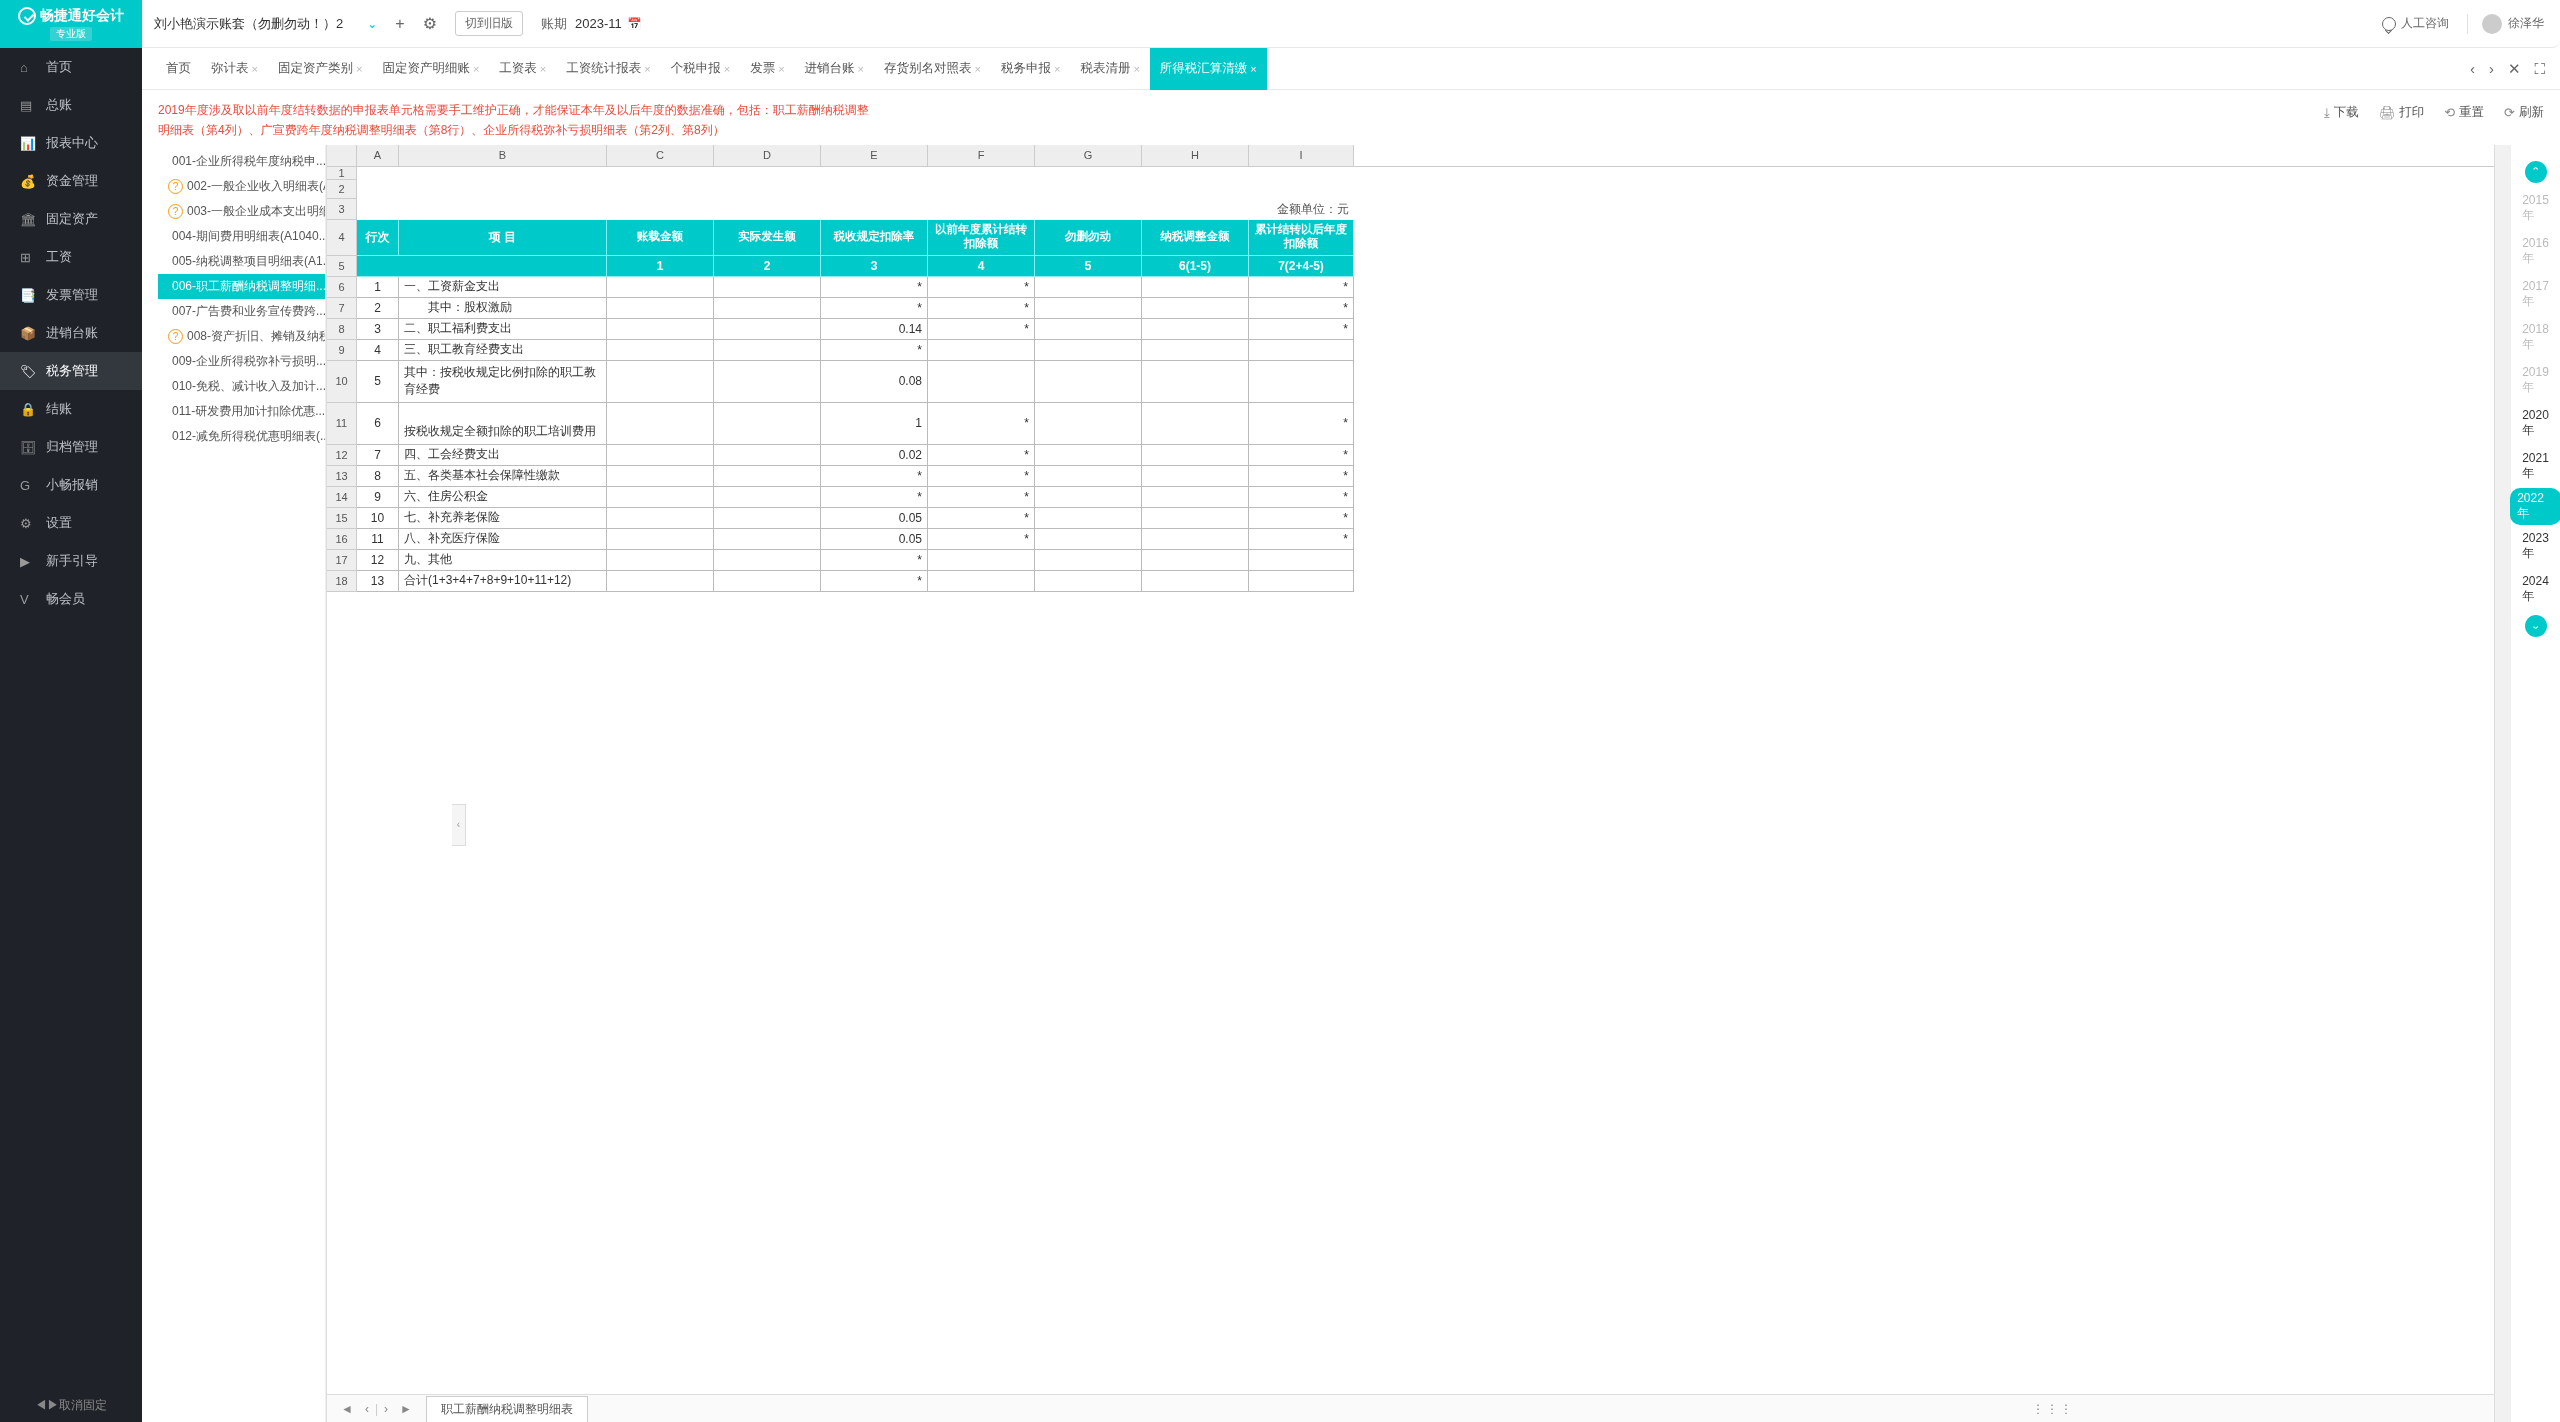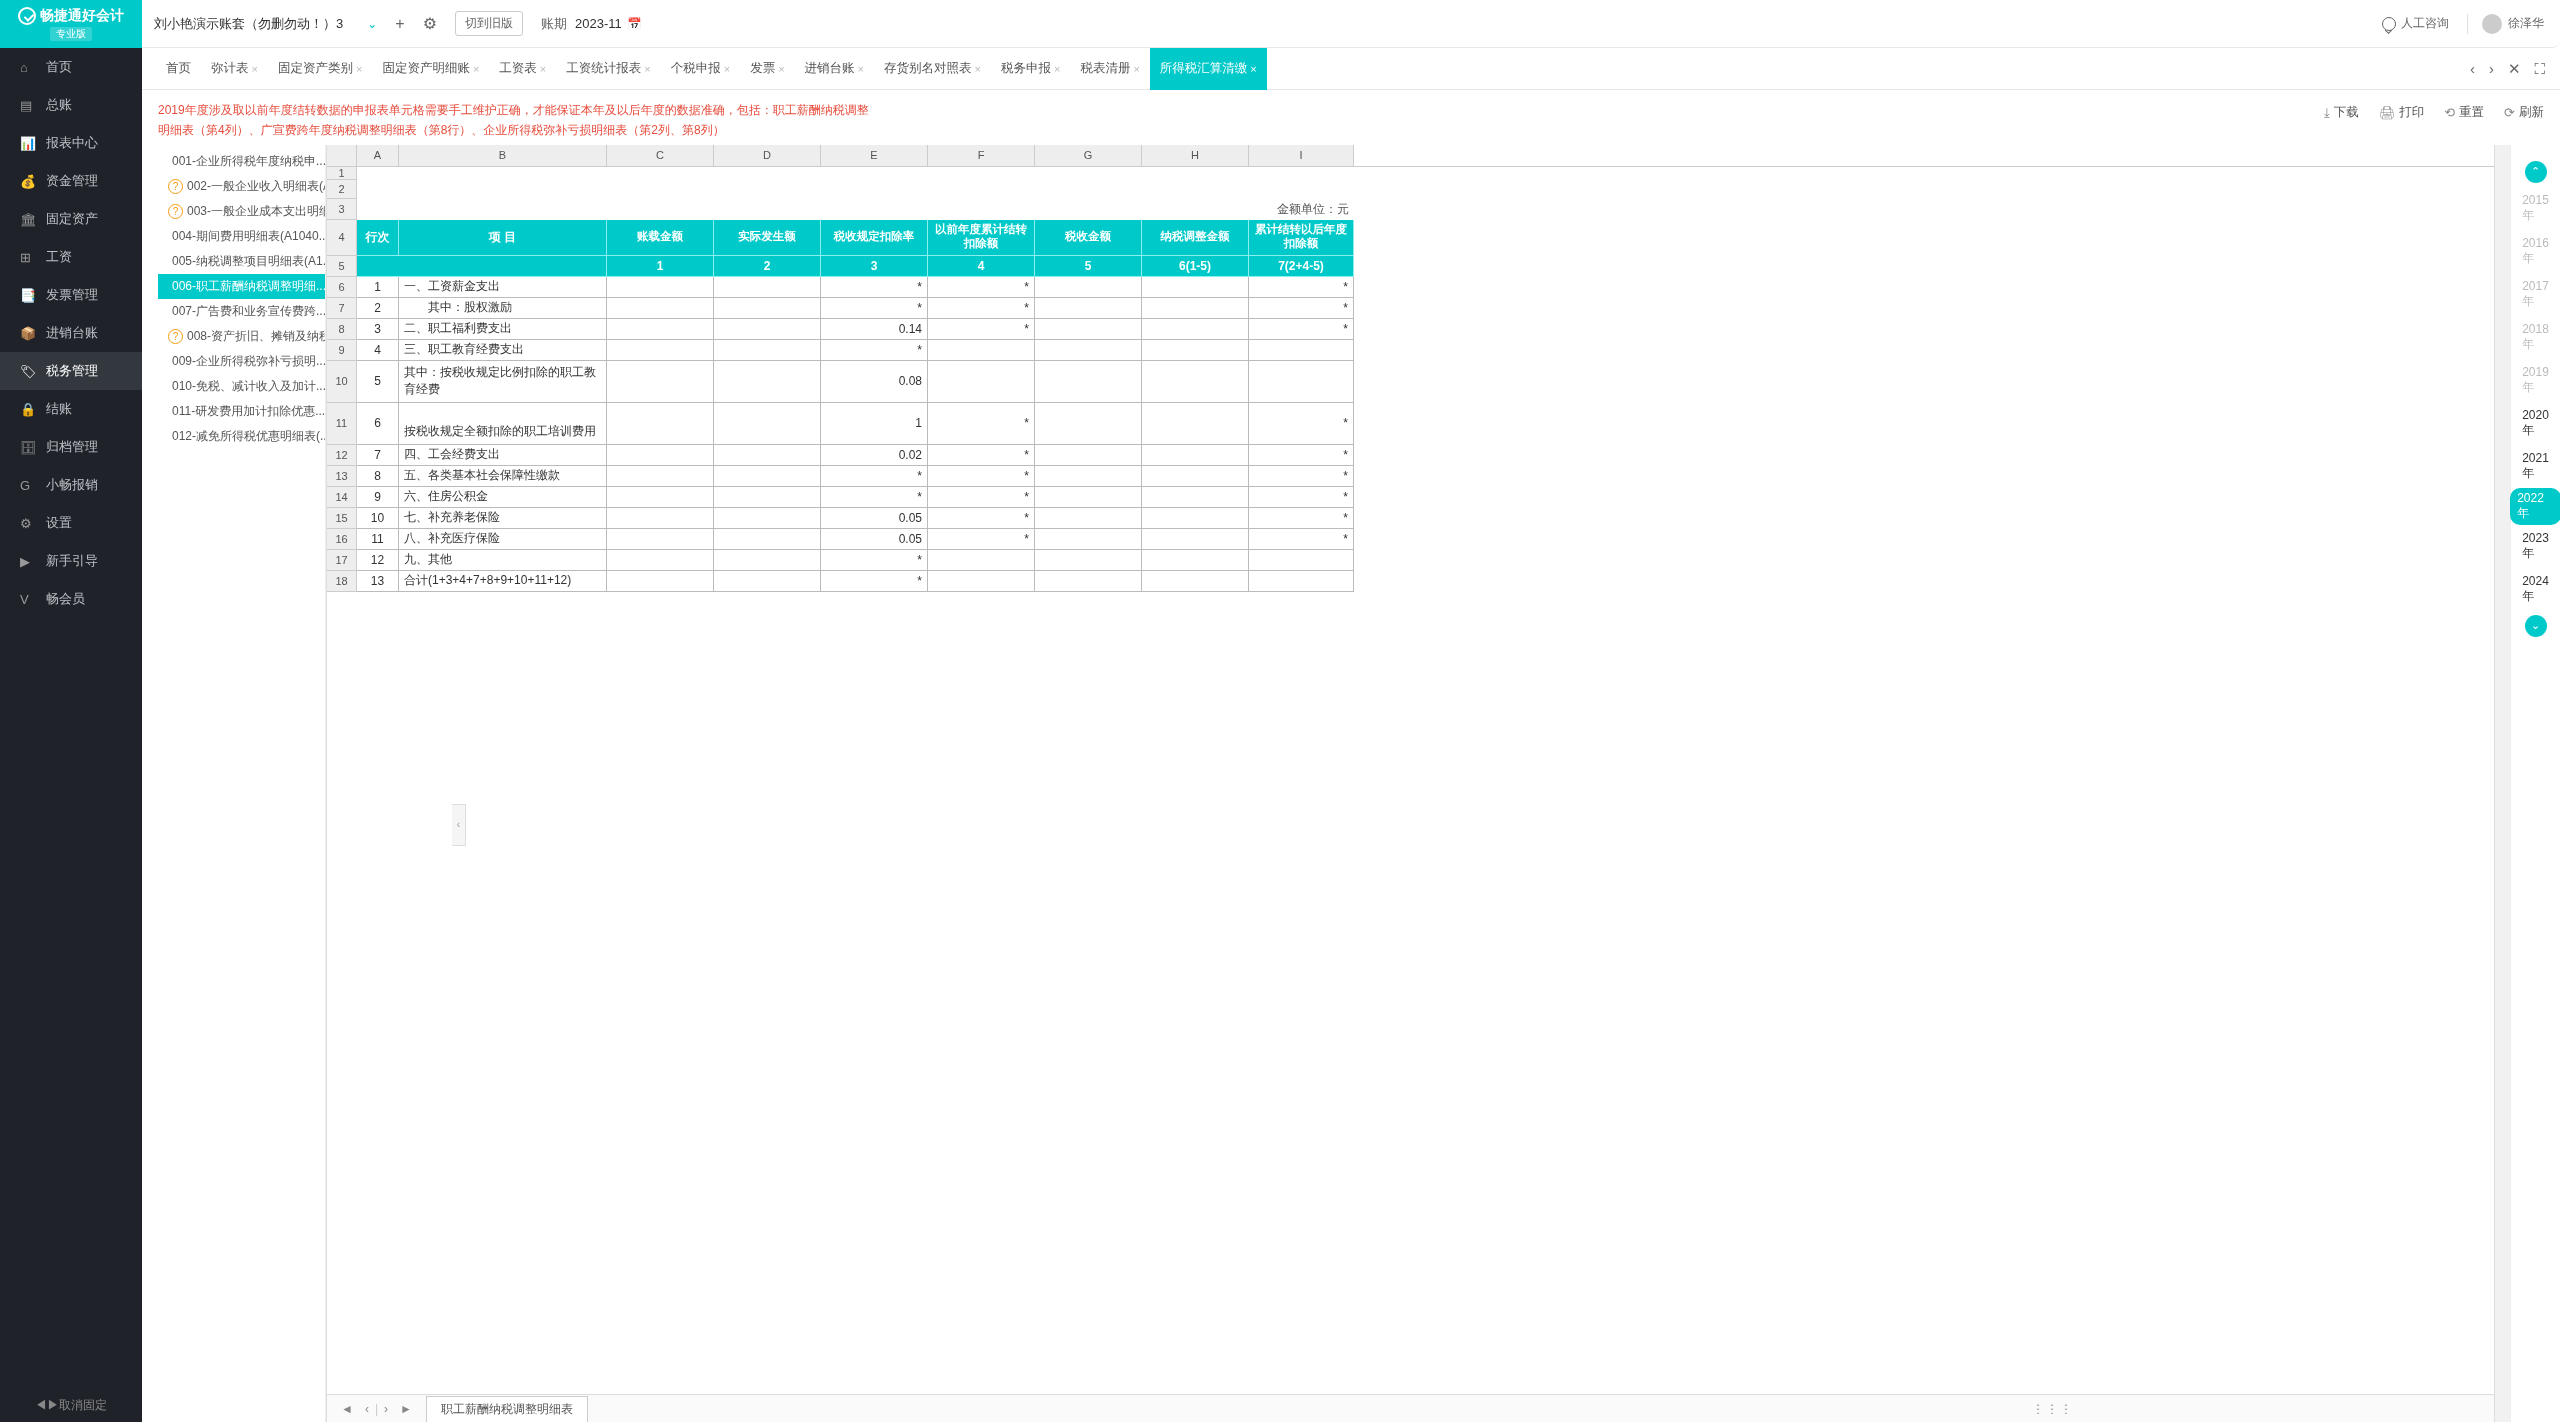--- a/index.html
+++ b/index.html
@@ -91,21 +91,21 @@
 
 <div class="topbar">
   <div class="logo-area">
     <div class="logo-row">
         <span class="logo-icon"></span>
         <span>畅捷通好会计</span>
       </div>
     <div class="logo-sub">专业版</div>
   </div>
   <div class="acct-sel">
-    <span>刘小艳演示账套（勿删勿动！）3</span>
+    <span>刘小艳演示账套（勿删勿动！）2</span>
     <span class="chev">⌄</span>
   </div>
   <span class="top-iconbtn">+</span>
   <span class="top-iconbtn">⚙</span>
   <span class="oldver-btn">切到旧版</span>
   <span class="period-lbl">账期</span>
   <span class="period-val">2023-11</span>
   <span class="period-cal">📅</span>
   <div class="top-spacer"></div>
   <div class="consult">
@@ -317,21 +317,21 @@
               <div class="grow">
                 <div class="rowhdr" style="height:36px">4</div>
                 <div style="display:flex;flex-direction:column">
                   <div style="display:flex">
                     <div class="cell thead" style="width:42px;min-height:36px" rowspan="2">行次</div>
                     <div class="cell thead" style="width:208px;min-height:36px">项 目</div>
                     <div class="cell thead" style="width:107px;min-height:36px;font-size:11.5px;line-height:1.2;text-align:center">账载金额</div>
                     <div class="cell thead" style="width:107px;min-height:36px;font-size:11.5px;line-height:1.2;text-align:center">实际发生额</div>
                     <div class="cell thead" style="width:107px;min-height:36px;font-size:11.5px;line-height:1.2;text-align:center">税收规定扣除率</div>
                     <div class="cell thead" style="width:107px;min-height:36px;font-size:11.5px;line-height:1.2;text-align:center">以前年度累计结转扣除额</div>
-                    <div class="cell thead" style="width:107px;min-height:36px;font-size:11.5px;line-height:1.2;text-align:center">税收金额</div>
+                    <div class="cell thead" style="width:107px;min-height:36px;font-size:11.5px;line-height:1.2;text-align:center">勿删勿动</div>
                     <div class="cell thead" style="width:107px;min-height:36px;font-size:11.5px;line-height:1.2;text-align:center">纳税调整金额</div>
                     <div class="cell thead" style="width:105px;min-height:36px;font-size:11.5px;line-height:1.2;text-align:center">累计结转以后年度扣除额</div>
                   </div>
                 </div>
               </div>
               <div class="grow">
                 <div class="rowhdr">5</div>
                 <div class="cell thead2" style="width:250px"></div>
                 <div class="cell thead2" style="width:107px">1</div>
                 <div class="cell thead2" style="width:107px">2</div>

